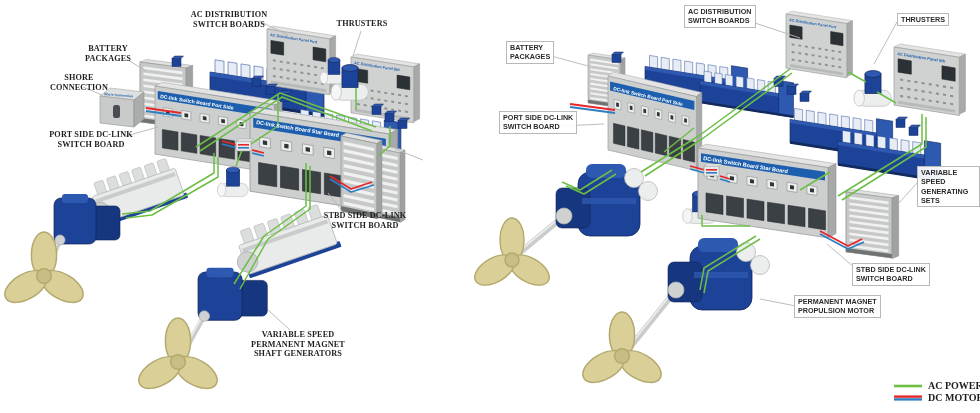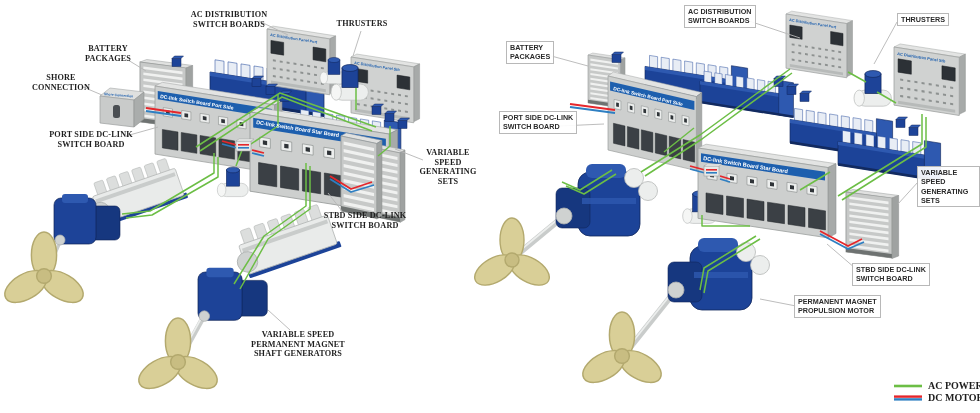--- a/index.html
+++ b/index.html
@@ -365,28 +365,24 @@
       <line x1="796" y1="306" x2="760" y2="299"></line>
     </g>
   </g>
 </svg>
 
 <div class="lblL" style="left:176px;top:10px;width:106px">AC DISTRIBUTION
 SWITCH BOARDS</div>
 <div class="lblL" style="left:327px;top:19px;width:70px">THRUSTERS</div>
 <div class="lblL" style="left:72px;top:44px;width:72px">BATTERY
 PACKAGES</div>
-<div class="lblL" style="left:22px;top:73px;width:78px">SHORE
+<div class="lblL" style="left:40px;top:73px;width:78px">SHORE
 CONNECTION</div>
 <div class="lblL" style="left:34px;top:130px;width:114px">PORT SIDE DC-LINK
 SWITCH BOARD</div>
-<div class="lblL" style="left:414px;top:148px;width:68px">VARIABLE
-SPEED
-GENERATING
-SETS</div>
 <div class="lblL" style="left:308px;top:211px;width:114px">STBD SIDE DC-LINK
 SWITCH BOARD</div>
 <div class="lblL" style="left:247px;top:330px;width:102px">VARIABLE SPEED
 PERMANENT MAGNET
 SHAFT GENERATORS</div>
 
 <div class="lblR" style="left:684px;top:5px">AC DISTRIBUTION
 SWITCH BOARDS</div>
 <div class="lblR" style="left:897px;top:13px">THRUSTERS</div>
 <div class="lblR" style="left:506px;top:41px">BATTERY

